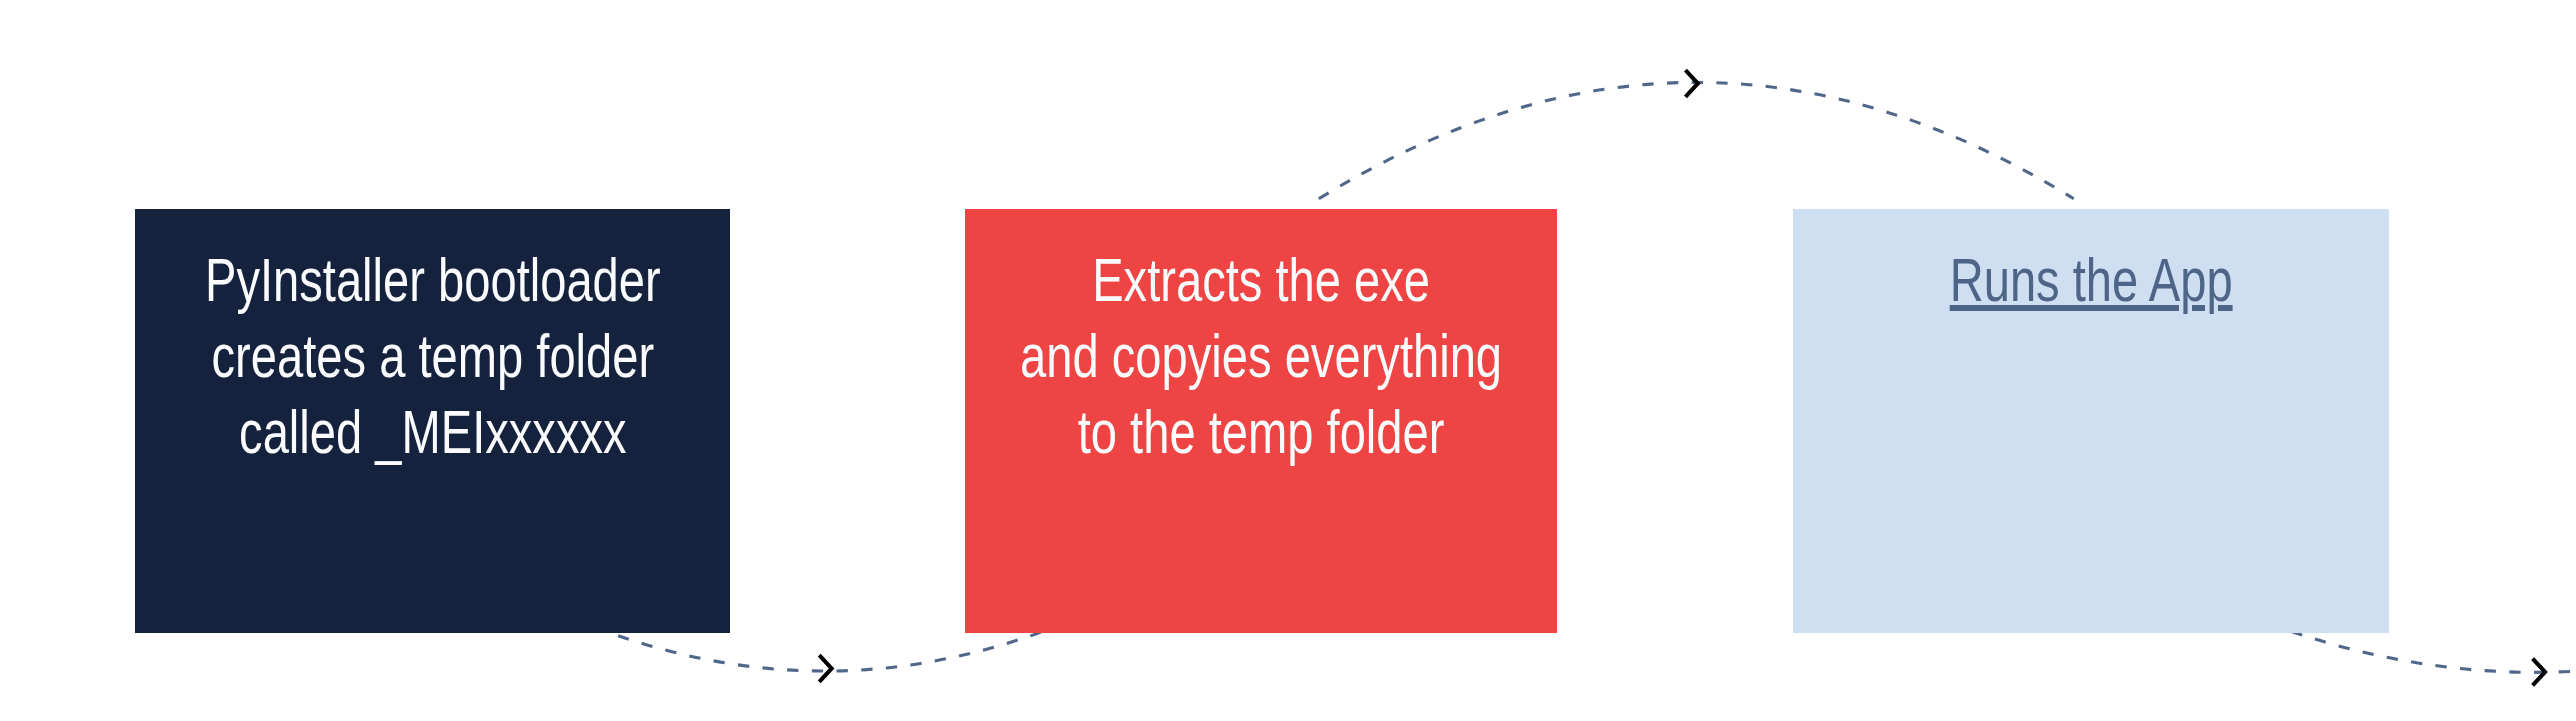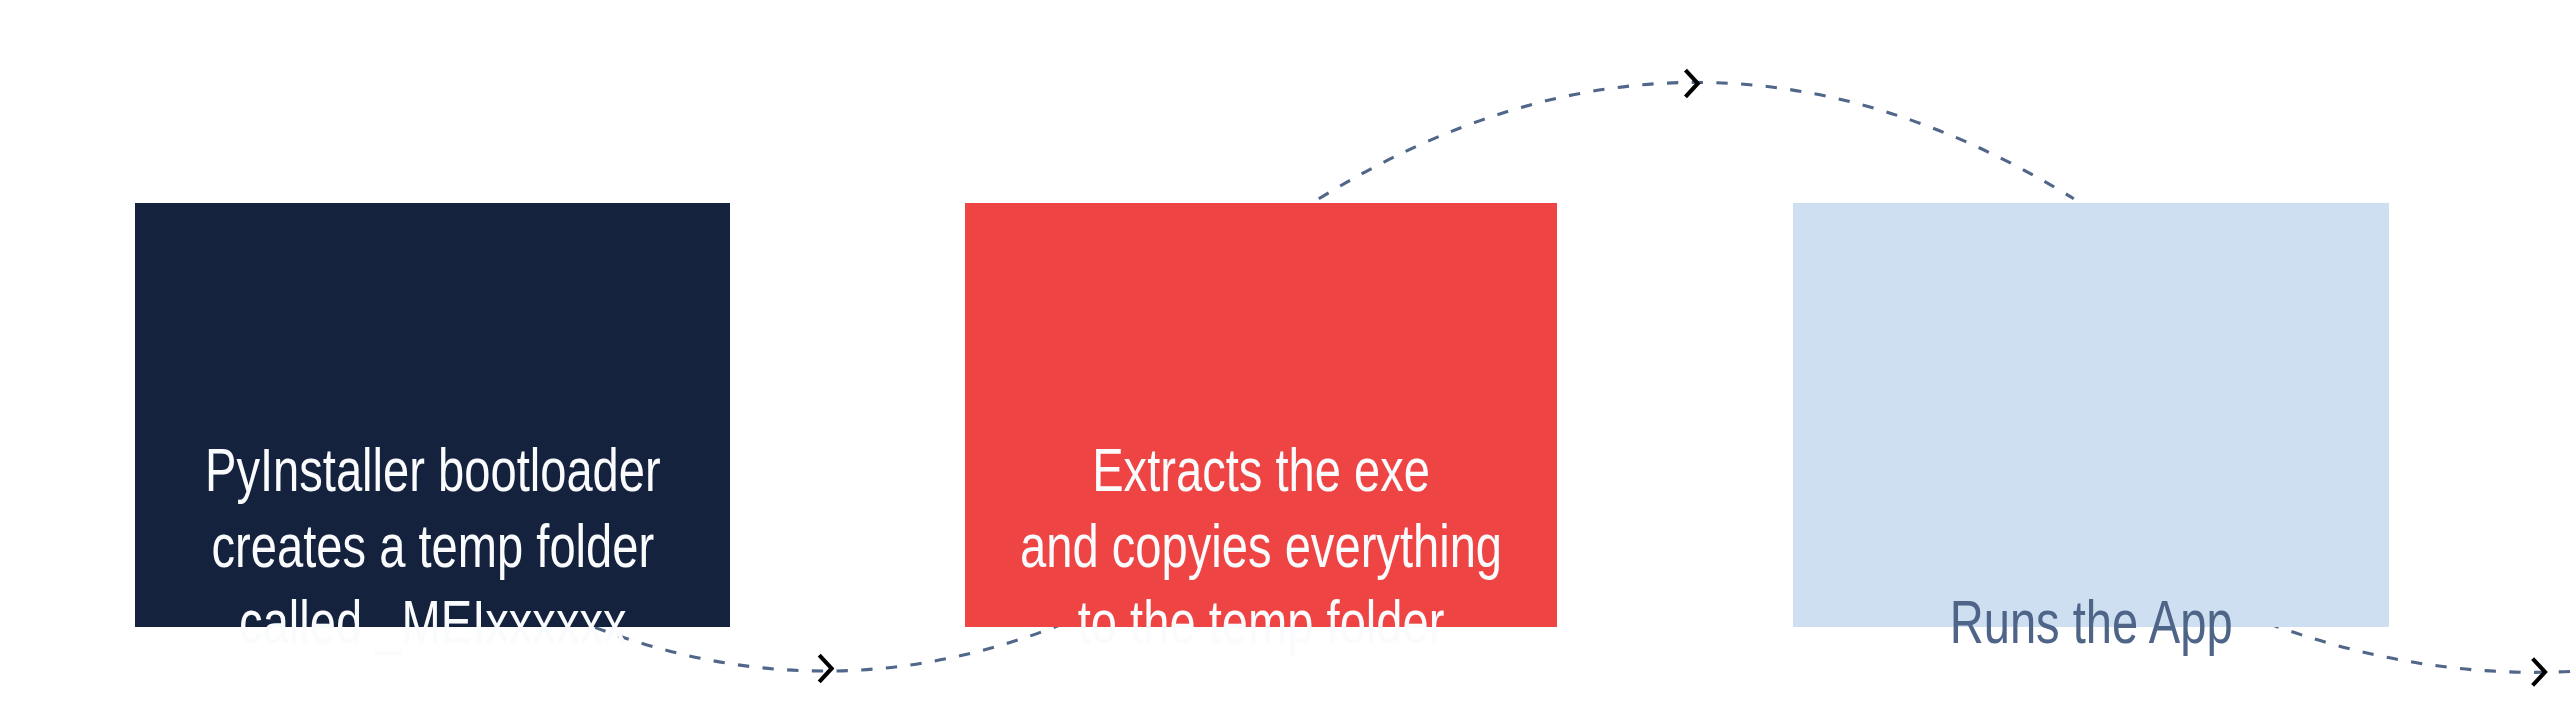--- a/index.html
+++ b/index.html
@@ -20,22 +20,22 @@
     stroke-dasharray:22 26;
   }
   .arrowhead{
     fill:none;
     stroke-width:8;
     stroke-linejoin:miter;
     stroke-linecap:butt;
   }
   .box{
     position:absolute;
-    top:203px;height:424px;
-    display:flex;align-items:flex-end;justify-content:center;
+    top:209px;height:424px;
+    display:flex;align-items:flex-start;justify-content:center;
     z-index:2;
   }
   .step-text{
     text-align:center;
     font-size:62px;
     line-height:76px;
     font-weight:400;
     white-space:nowrap;
     transform:translateY(33px) scaleX(0.76);
     transform-origin:50% 50%;
@@ -65,20 +65,20 @@
   </div>
 
   <div class="box" style="left: 965px; width: 592px; background: #ef4444; color: rgb(250, 251, 253);">
     <div class="step-text">
       <div class="line">Extracts the exe</div>
       <div class="line">and copyies everything</div>
       <div class="line">to the temp folder</div>
     </div>
   </div>
 
-  <div class="box" style="left: 1793px; width: 596px; background: rgb(207, 223, 242); color: rgb(78, 101, 136);">
+  <div class="box" style="left: 1793px; width: 596px; background: rgb(207, 223, 242); color: rgb(78, 101, 136); text-decoration: underline;">
     <div class="step-text">
       <div class="line">Runs the App</div>
     </div>
   </div>
 
 </div>
 
 
 </body></html>

